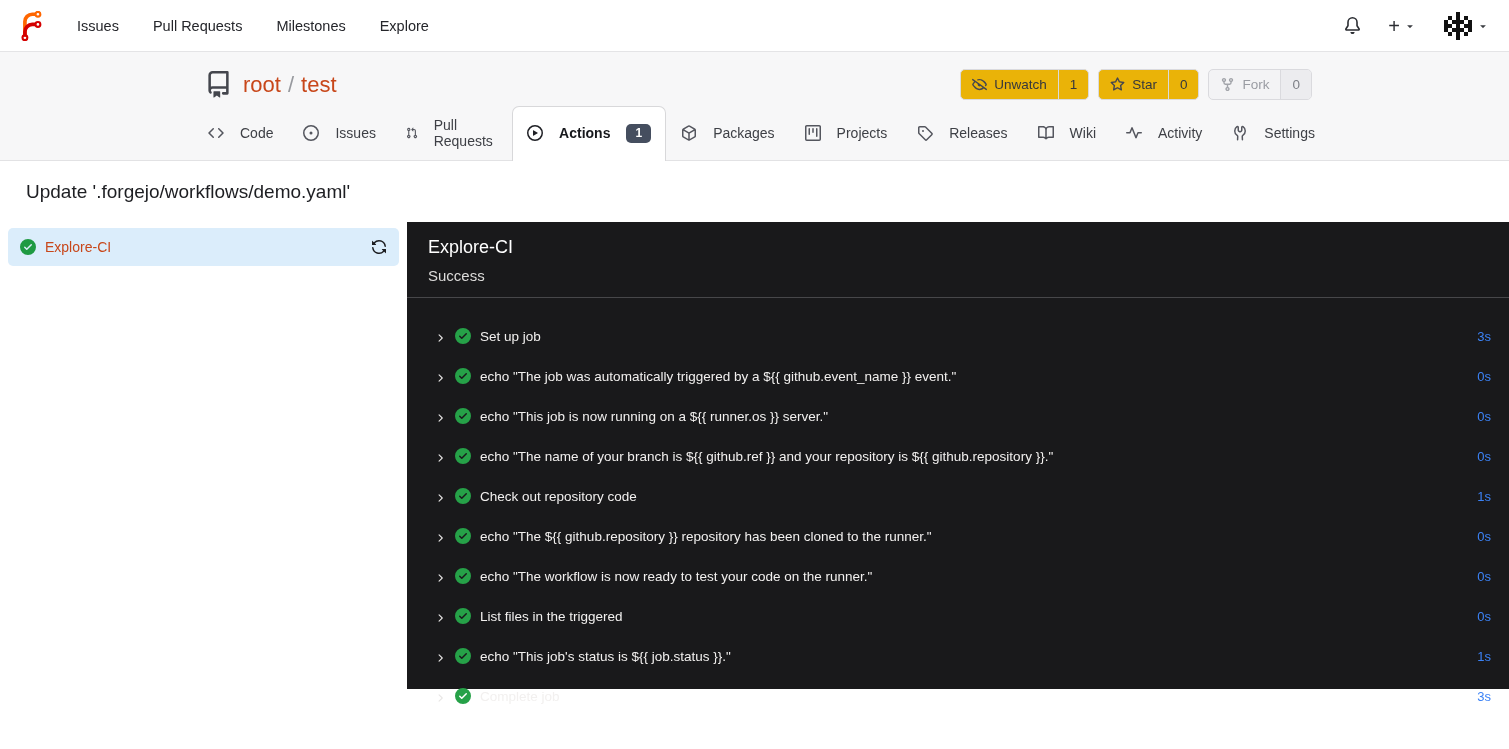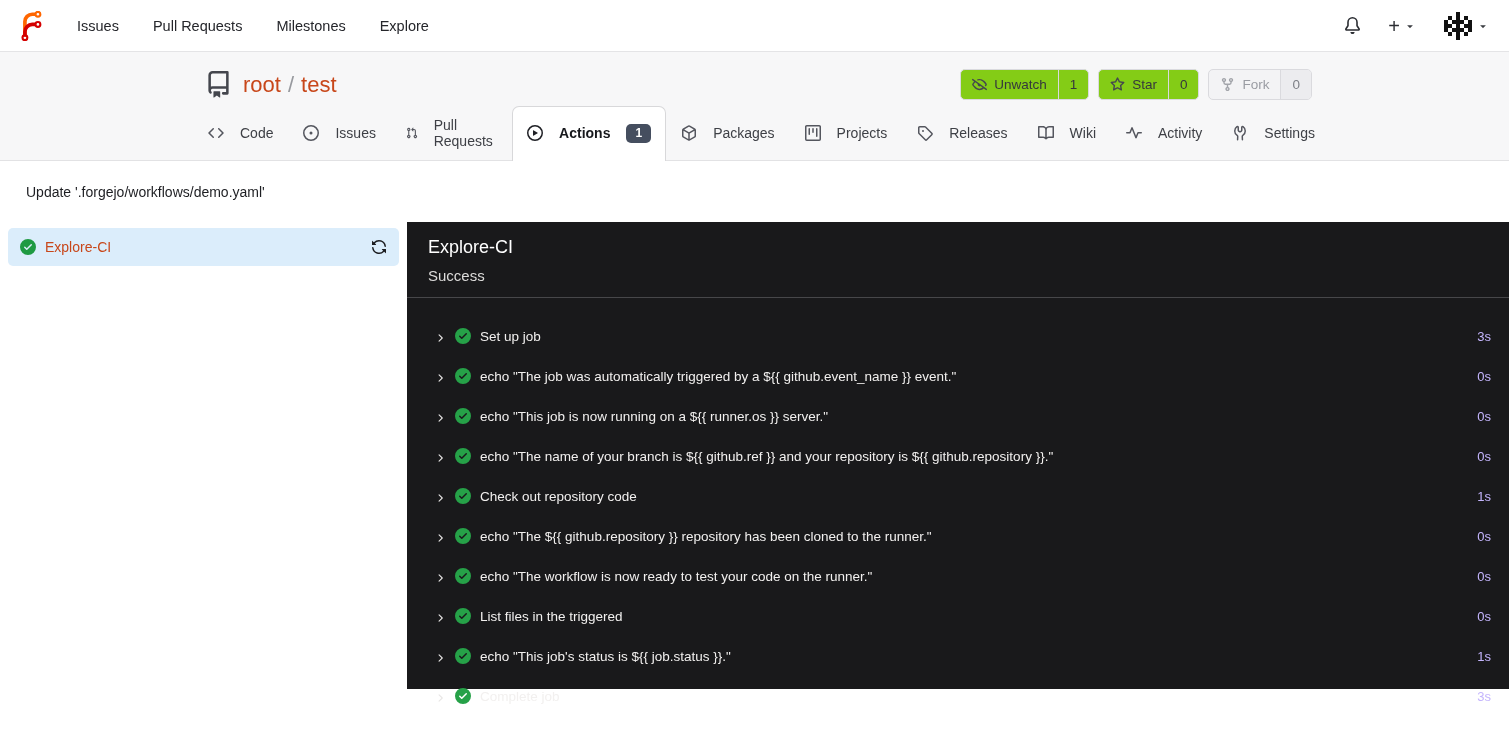--- a/index.html
+++ b/index.html
@@ -21,21 +21,21 @@
   
   .repo-header { position: relative; height: 109px; background: #f7f7f8; }
   .repo-header::after { content: ""; position: absolute; left: 0; right: 0; bottom: 0; height: 1px; background: #e2e2e4; }
   .repo-inner { width: 1127px; margin: 0 auto; height: 100%; display: flex; flex-direction: column; }
   .repo-title-row { display: flex; align-items: center; margin-top: 17px; padding: 0 6px 0 14px; }
   .repo-icon { color: #44464d; margin-right: 11px; }
   .repo-title { font-size: 22px; display: flex; align-items: baseline; gap: 7px; }
   .repo-link { color: #c8471a; cursor: pointer; text-decoration: none; }
   .repo-sep { color: #97999e; }
   .repo-buttons { margin-left: auto; display: flex; gap: 9px; }
-  .hdr-btn { display: flex; align-items: stretch; border: 1px solid #dadade; border-radius: 5px; background: #84cc16;
+  .hdr-btn { display: flex; align-items: stretch; border: 1px solid #dadade; border-radius: 5px; background: #eab308;
     font-size: 13.5px; color: #35373d; height: 31px; overflow: hidden; cursor: pointer; }
   .hdr-btn .btn-main { display: flex; align-items: center; gap: 7px; padding: 0 11px; }
   .hdr-btn .btn-count { display: flex; align-items: center; padding: 0 11px; border-left: 1px solid #dadade; }
   .hdr-btn.disabled { background: #f3f3f5; color: #9a9ca3; cursor: default; }
   .hdr-btn.disabled .btn-count { background: #ececef; color: #7d7f86; }
   .hdr-btn .b-icon { color: #45474e; }
   .hdr-btn.disabled .b-icon { color: #a2a4aa; }
 
   
   .tabs-row { margin-top: auto; display: flex; align-items: stretch; padding: 0 2px; }
@@ -44,42 +44,42 @@
   .tab .t-icon { color: #54565e; }
   .tab.active { z-index: 1; background: #fff; border: 1px solid #d8d8da; border-bottom: none;
     font-weight: bold; color: #17181c; padding: 10px 14px 12px; }
   .tab.active .t-icon { color: #1f2025; }
   .tab-badge { background: #454e5f; color: #fff; font-size: 12px; font-weight: 600;
     padding: 2px 9px; border-radius: 5px; line-height: 1.25; }
   .tab-spacer { flex: 1; }
 
   
   .run-title-row { height: 61px; display: flex; align-items: center; padding: 0 26px; background: #fff; }
-  .run-title { font-size: 14px; color: #1d1e22; }
+  .run-title { font-size: 19px; color: #1d1e22; }
 
   
   .run-body { display: flex; height: 467px; }
   .job-sidebar { width: 407px; padding: 6px 8px; background: #fff; }
   .job-item { height: 38px; display: flex; align-items: center; gap: 9px; padding: 0 12px;
     background: #dbedfb; border-radius: 5px; cursor: pointer; }
   .job-name { color: #c8471a; font-size: 14px; }
   .job-sync { margin-left: auto; color: #1c1d20; cursor: pointer; }
   .check-green { color: #26a148; }
   .check-green-light { color: #1f9a42; }
 
   .steps-panel { flex: 1; background: #19191b; color: #f2f0ef; display: flex; flex-direction: column; }
   .panel-header { padding: 15px 21px 13px; border-bottom: 1px solid #47474a; }
   .panel-title { font-size: 18px; font-weight: 400; color: #ffffff; }
   .panel-status { margin-top: 9px; font-size: 15px; color: #dddcdb; }
   .steps-list { padding-top: 6px; }
   .step-row { height: 40px; display: flex; align-items: flex-end; gap: 9px; padding: 0 18px 0 27px;
     font-size: 13.5px; cursor: pointer; }
   .step-chevron { color: #e8e6e5; }
   .step-name { color: #f2f0ef; }
-  .step-duration { margin-left: auto; color: #c4b5fd; font-size: 13px; }
+  .step-duration { margin-left: auto; color: #3b82f6; font-size: 13px; }
 </style>
 </head>
 <body>
 
 <svg width="0" height="0" style="position:absolute" aria-hidden="true">
   <defs>
     <symbol id="sym-code" viewBox="0 0 16 16">
         <path fill="currentColor" d="m11.28 3.22 4.25 4.25a.75.75 0 0 1 0 1.06l-4.25 4.25a.749.749 0 0 1-1.275-.326.749.749 0 0 1 .215-.734L13.94 8l-3.72-3.72a.749.749 0 0 1 .326-1.275.749.749 0 0 1 .734.215Zm-6.56 0a.751.751 0 0 1 1.042.018.751.751 0 0 1 .018 1.042L2.06 8l3.72 3.72a.749.749 0 0 1-.326 1.275.749.749 0 0 1-.734-.215L.47 8.53a.75.75 0 0 1 0-1.06Z"></path>
       </symbol>
     <symbol id="sym-issue" viewBox="0 0 16 16">

